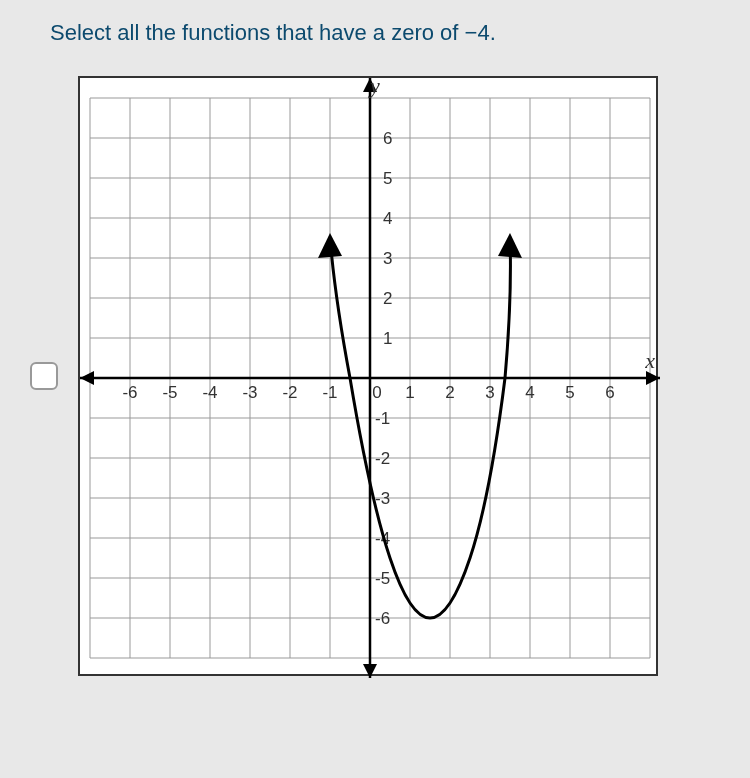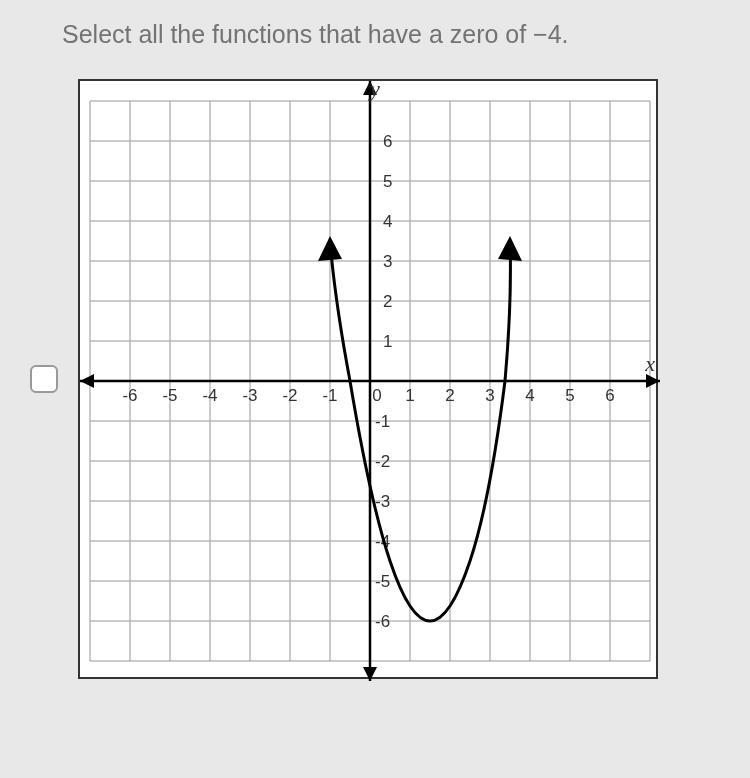--- a/index.html
+++ b/index.html
@@ -5,24 +5,24 @@
     * { box-sizing: border-box; margin: 0; padding: 0; }
     body {
       width: 750px;
       height: 778px;
       font-family: Arial, sans-serif;
       background: #e8e8e8;
       padding: 20px;
       color: #333;
     }
     .question {
-      font-size: 25px;
-      color: #737373;
+      font-size: 22px;
+      color: #0c4a6e;
       margin-bottom: 30px;
-      margin-left: 42px;
+      margin-left: 30px;
     }
     .content-area {
       display: flex;
       align-items: center;
       gap: 20px;
     }
     .checkbox {
       width: 28px;
       height: 28px;
       border: 2px solid #999;

